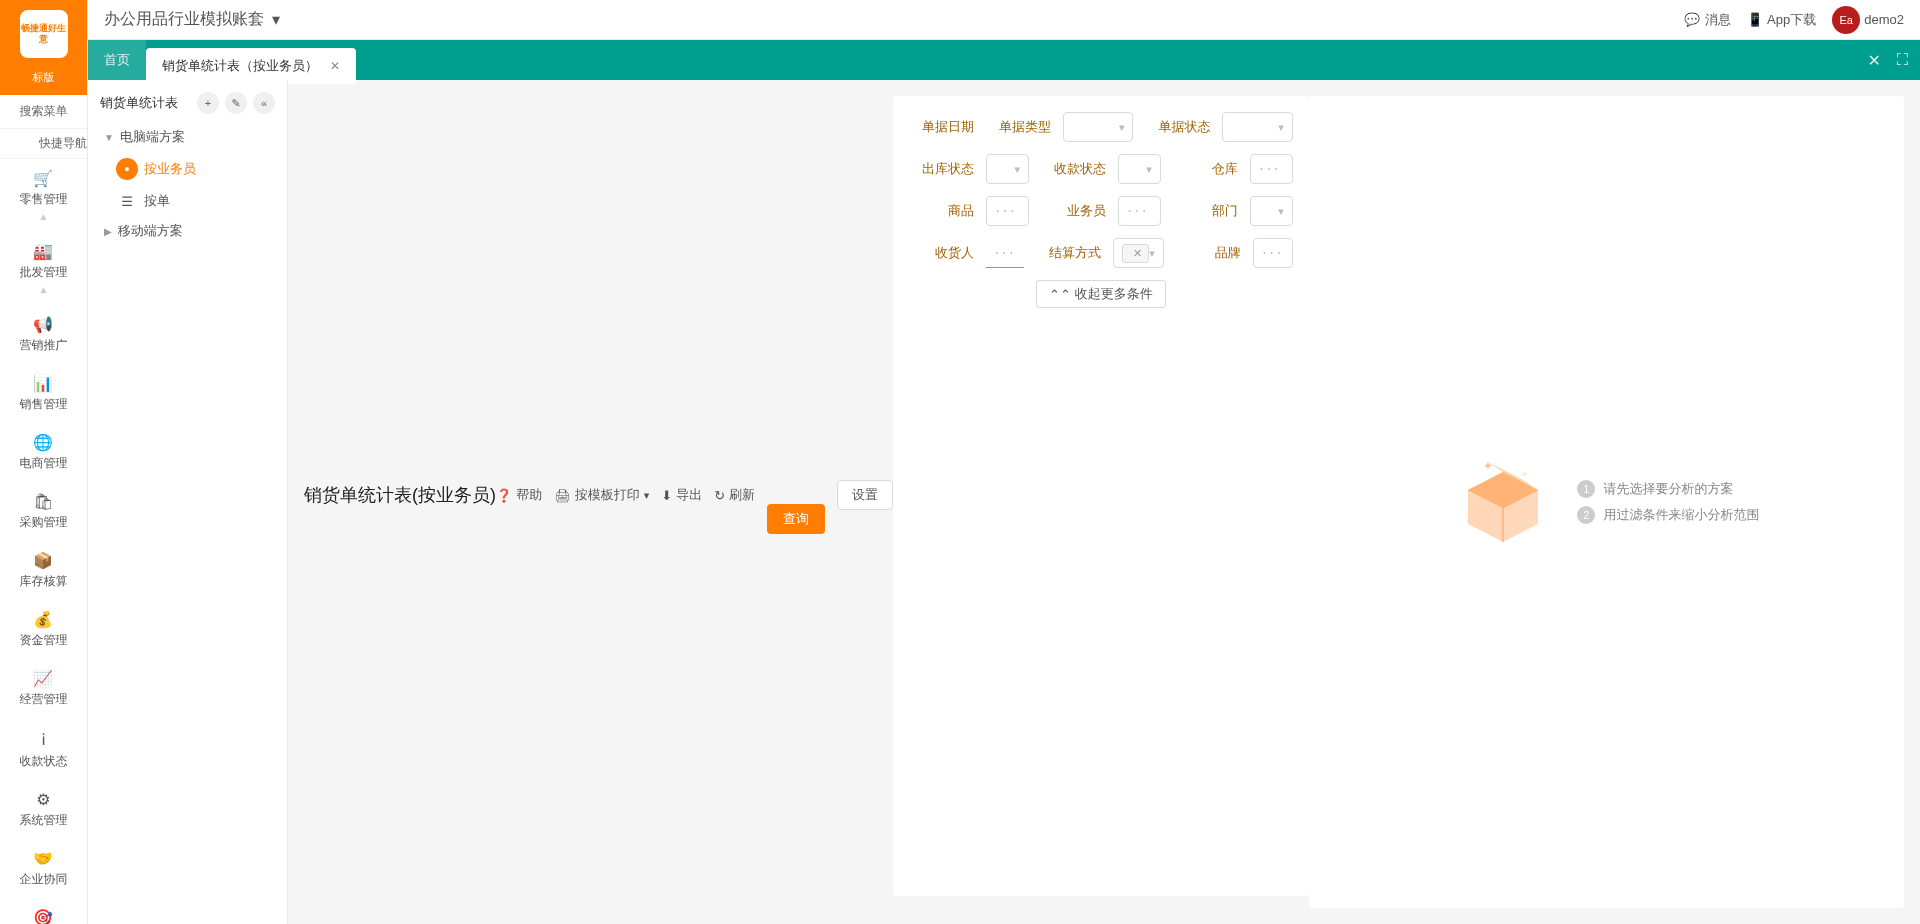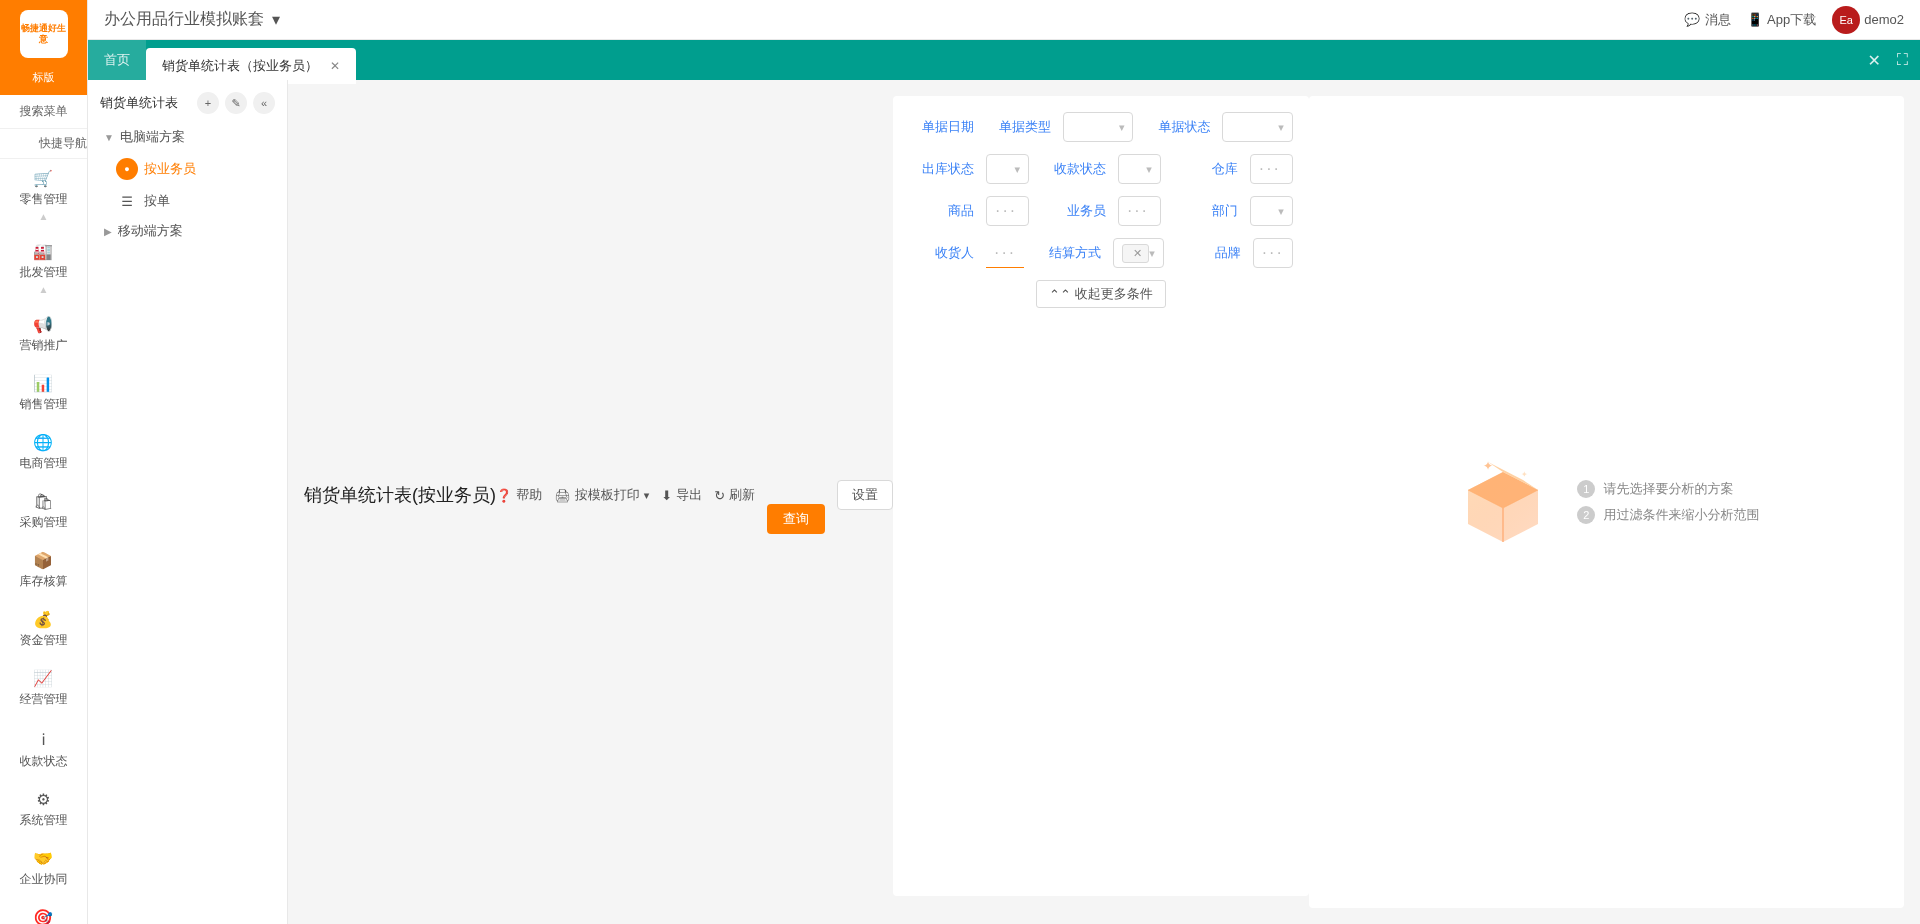--- a/index.html
+++ b/index.html
@@ -57,21 +57,21 @@
     .page-title { font-size: 18px; font-weight: 500; color: #222; }
     .page-actions { display: flex; align-items: center; gap: 12px; }
     .page-action-btn { display: flex; align-items: center; gap: 4px; font-size: 13px; color: #555; cursor: pointer; }
     .btn-primary { background: #ff7d00; color: #fff; border: none; border-radius: 4px; padding: 6px 16px; font-size: 13px; cursor: pointer; margin-top: 47px; }
     .btn-setting { background: #fff; color: #555; border: 1px solid #d9d9d9; border-radius: 4px; padding: 5px 14px; font-size: 13px; cursor: pointer; }
 
     
     .filter-section { background: #fff; border-radius: 4px; padding: 16px; margin-bottom: 12px; }
     .filter-row { display: flex; align-items: center; gap: 12px; margin-bottom: 12px; }
     .filter-row:last-child { margin-bottom: 0; }
-    .filter-label { width: 65px; font-size: 13px; color: #3b82f6; flex-shrink: 0; text-align: right; }
+    .filter-label { width: 65px; font-size: 13px; color: #a16207; flex-shrink: 0; text-align: right; }
     .filter-control { flex: 1; display: flex; align-items: center; }
     .date-tabs { display: flex; align-items: center; gap: 4px; margin-right: 8px; }
     .date-tab { padding: 3px 8px; font-size: 12px; color: #555; cursor: pointer; border-radius: 3px; }
     .date-tab.active { background: #ff7d00; color: #fff; border-radius: 3px; }
     .date-range { font-size: 12px; color: #999; }
     .select-box { flex: 1; height: 30px; border: 1px solid #d9d9d9; border-radius: 4px; display: flex; align-items: center; justify-content: space-between; padding: 0 8px; cursor: pointer; background: #fff; font-size: 13px; color: #bbb; }
     .select-box .arrow { color: #bbb; font-size: 11px; }
     .select-box-dots { color: #bbb; font-size: 16px; letter-spacing: 2px; }
 
     

